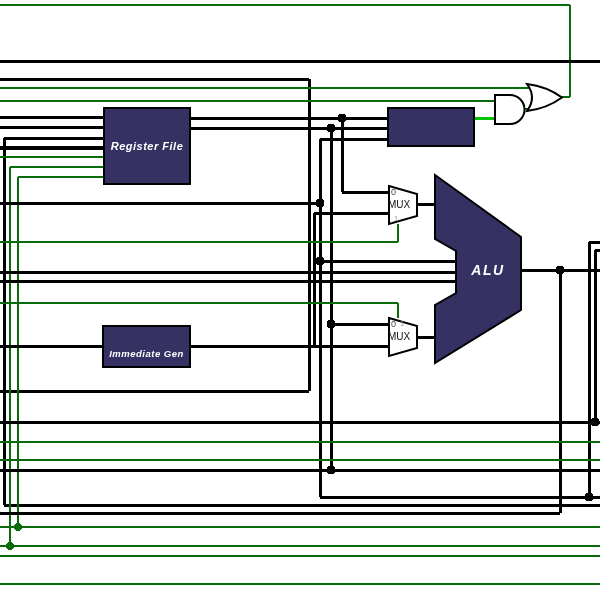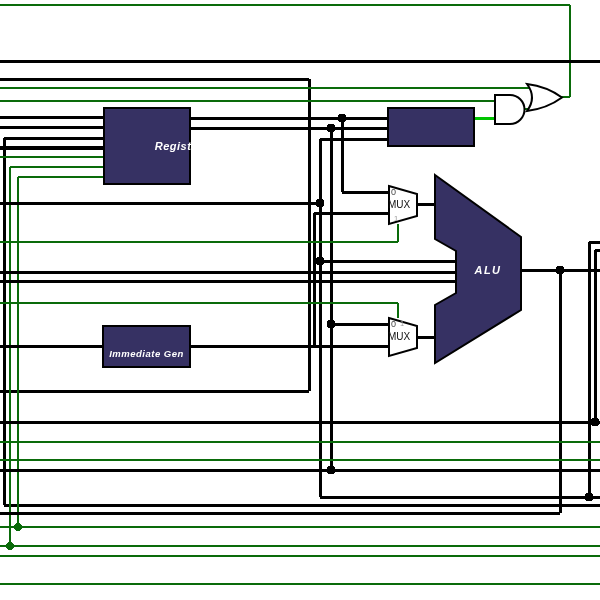--- a/index.html
+++ b/index.html
@@ -103,22 +103,22 @@
       </g>
       <path d="M495,95 L510,95 A14.5,14.5 0 0 1 510,124 L495,124 Z" fill="#ffffff" stroke="#000000" stroke-width="2" shape-rendering="geometricPrecision"></path>
       <path d="M527,84 Q537,97.5 527,111 Q547,108.5 562,97.5 Q547,86.5 527,84 Z" fill="#ffffff" stroke="#000000" stroke-width="2" shape-rendering="geometricPrecision"></path>
       <polygon points="435,175 521,237 521,310 435,363 435,305 456,293 456,251 435,239" fill="#363163" stroke="#000000" stroke-width="2" shape-rendering="geometricPrecision"></polygon>
       <rect x="104" y="108" width="86" height="76" fill="#363163" stroke="#000000" stroke-width="1.5"></rect>
       <rect x="103" y="326" width="87" height="41" fill="#363163" stroke="#000000" stroke-width="1.5"></rect>
       <rect x="388" y="108" width="86" height="38" fill="#363163" stroke="#000000" stroke-width="1.5"></rect>
       <polygon points="389,186 417,194 417,216 389,224" fill="#ffffff" stroke="#000000" stroke-width="2" shape-rendering="geometricPrecision"></polygon>
       <polygon points="389,318 417,326 417,348 389,356" fill="#ffffff" stroke="#000000" stroke-width="2" shape-rendering="geometricPrecision"></polygon>
     </svg>
-    <div class="blk-label" style="left: 104px; top: 108px; width: 86px; height: 76px; font-size: 11px; margin-left: 44px;">Register File</div>
+    <div class="blk-label" style="left: 104px; top: 108px; width: 86px; height: 76px; font-size: 11px;">Register File</div>
     <div class="blk-label" style="left: 103px; top: 326px; width: 87px; height: 55px; font-size: 9.5px;">Immediate Gen</div>
-    <div class="blk-label" style="left: 458px; top: 262px; width: 60px; height: 16px; font-size: 11px; letter-spacing: 1.5px;">ALU</div>
+    <div class="blk-label" style="left: 458px; top: 262px; width: 60px; height: 16px; font-size: 14px; letter-spacing: 1.5px;">ALU</div>
     <div class="mux-label" style="left: 391px; top: 187px; font-size: 9px; color: rgb(68, 68, 68); font-weight: normal;">0</div>
     <div class="mux-label" style="left: 388px; top: 199px; font-size: 10px; color: rgb(17, 17, 17); font-weight: normal;">MUX</div>
     <div class="mux-label" style="left: 394px; top: 214px; font-size: 7.5px; color: rgb(153, 153, 153); font-weight: normal;">1</div>
     <div class="mux-label" style="left: 391px; top: 319px; font-size: 9px; color: rgb(68, 68, 68); font-weight: normal;">0</div>
     <div class="mux-label" style="left: 388px; top: 331px; font-size: 10px; color: rgb(17, 17, 17); font-weight: normal;">MUX</div>
     <div class="mux-label" style="left: 400px; top: 319px; font-size: 7.5px; color: rgb(153, 153, 153); font-weight: normal;">1</div>
   </div>
 
 </body></html>

